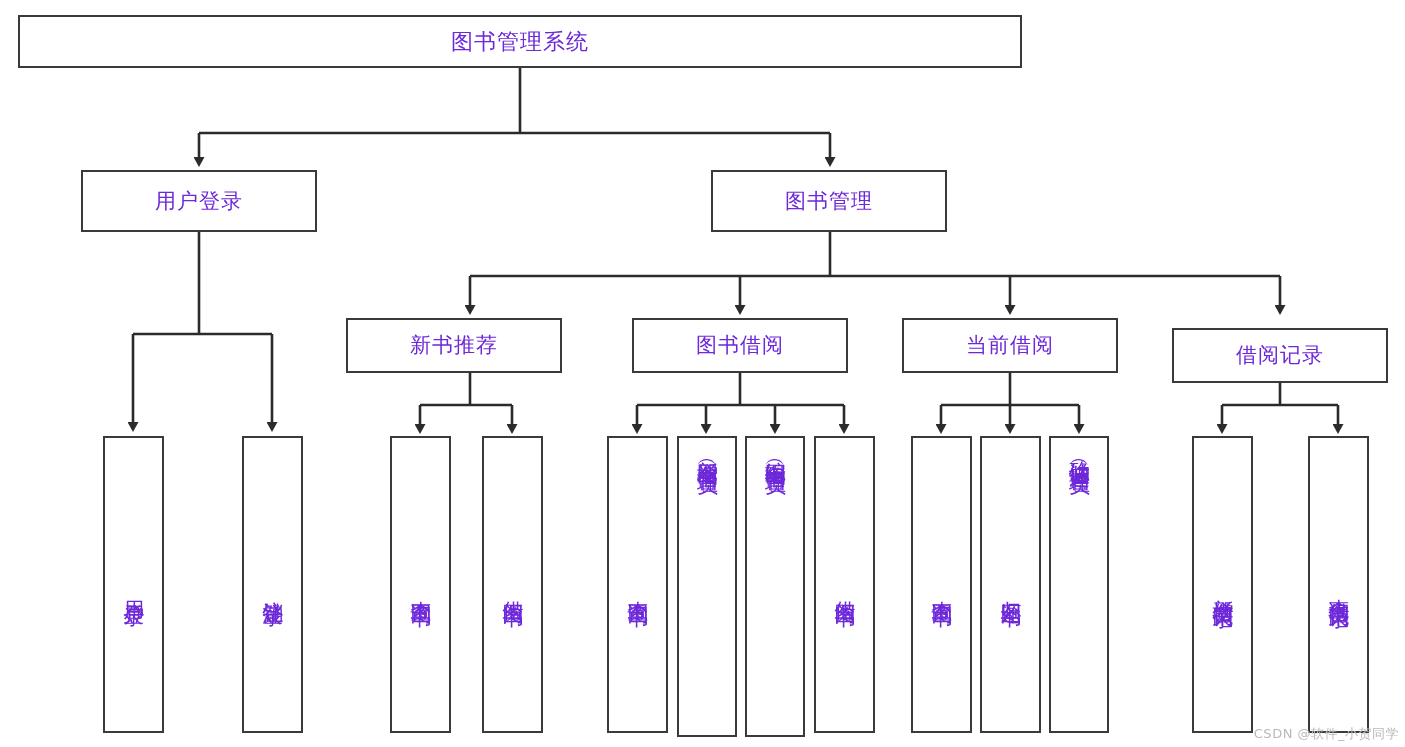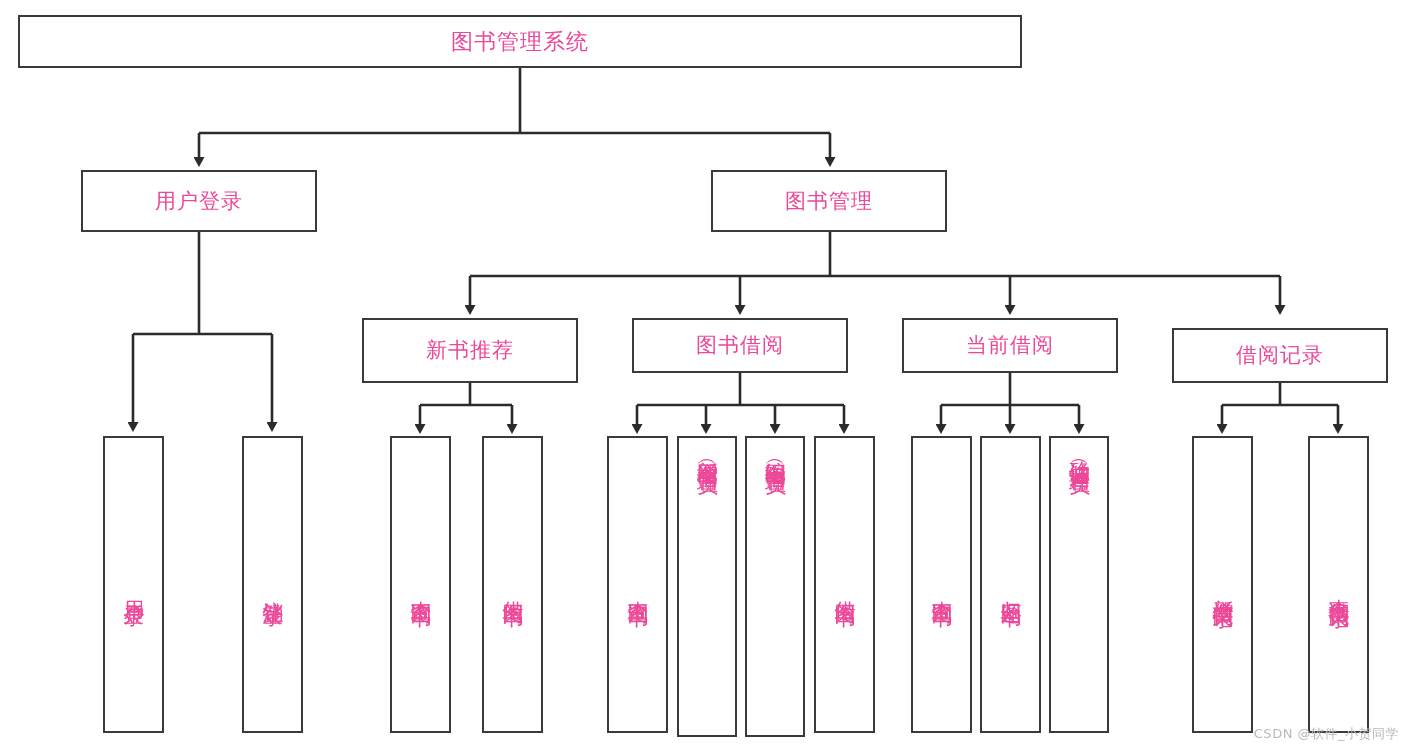--- a/index.html
+++ b/index.html
@@ -2,21 +2,21 @@
 <html><head>
 <meta charset="utf-8">
 <style>
   html,body{margin:0;padding:0;background:#ffffff;}
   body{width:1405px;height:747px;overflow:hidden;
        font-family:"DejaVu Sans","Liberation Sans",sans-serif;}
   #stage{position:relative;width:1405px;height:747px;background:#fff;}
   svg.wires{position:absolute;left:0;top:0;width:1405px;height:747px;}
   .node{position:absolute;box-sizing:border-box;background:#ffffff;
         border:2px solid #3a3a3a;display:flex;align-items:center;justify-content:center;}
-  .node .lbl{color:#ec4899;letter-spacing:1px;}
+  .node .lbl{color:#6d28d9;letter-spacing:1px;}
   .node.h .lbl{font-size:21px;line-height:1;white-space:nowrap;}
   .node.root .lbl{font-size:22px;}
   .node.v{align-items:flex-start;justify-content:center;padding-top:6px;}
   .node.v .lbl{writing-mode:vertical-rl;text-orientation:upright;
                font-size:21px;line-height:1.18;letter-spacing:2px;
                white-space:nowrap;}
   .node.vcenter{align-items:center;}
   .wm{position:absolute;right:6px;bottom:4px;color:#b9b9b9;font-size:13px;
       letter-spacing:0.5px;white-space:nowrap;}
 </style>
@@ -79,21 +79,21 @@
     <span class="lbl">图书管理系统</span>
   </div>
 
   <div class="node h" style="left:81px;top:170px;width:236px;height:62px;">
     <span class="lbl">用户登录</span>
   </div>
   <div class="node h" style="left:711px;top:170px;width:236px;height:62px;text-align:center;">
     <span class="lbl">图书管理</span>
   </div>
 
-  <div class="node h" style="left:362px;top:318px;width:216px;height:65px;">
+  <div class="node h" style="left:346px;top:318px;width:216px;height:55px;">
     <span class="lbl">新书推荐</span>
   </div>
   <div class="node h" style="left:902px;top:318px;width:216px;height:55px;">
     <span class="lbl">当前借阅</span>
   </div>
   <div class="node h" style="left:632px;top:318px;width:216px;height:55px;">
     <span class="lbl">图书借阅</span>
   </div>
   <div class="node h" style="left:1172px;top:328px;width:216px;height:55px;">
     <span class="lbl">借阅记录</span>

